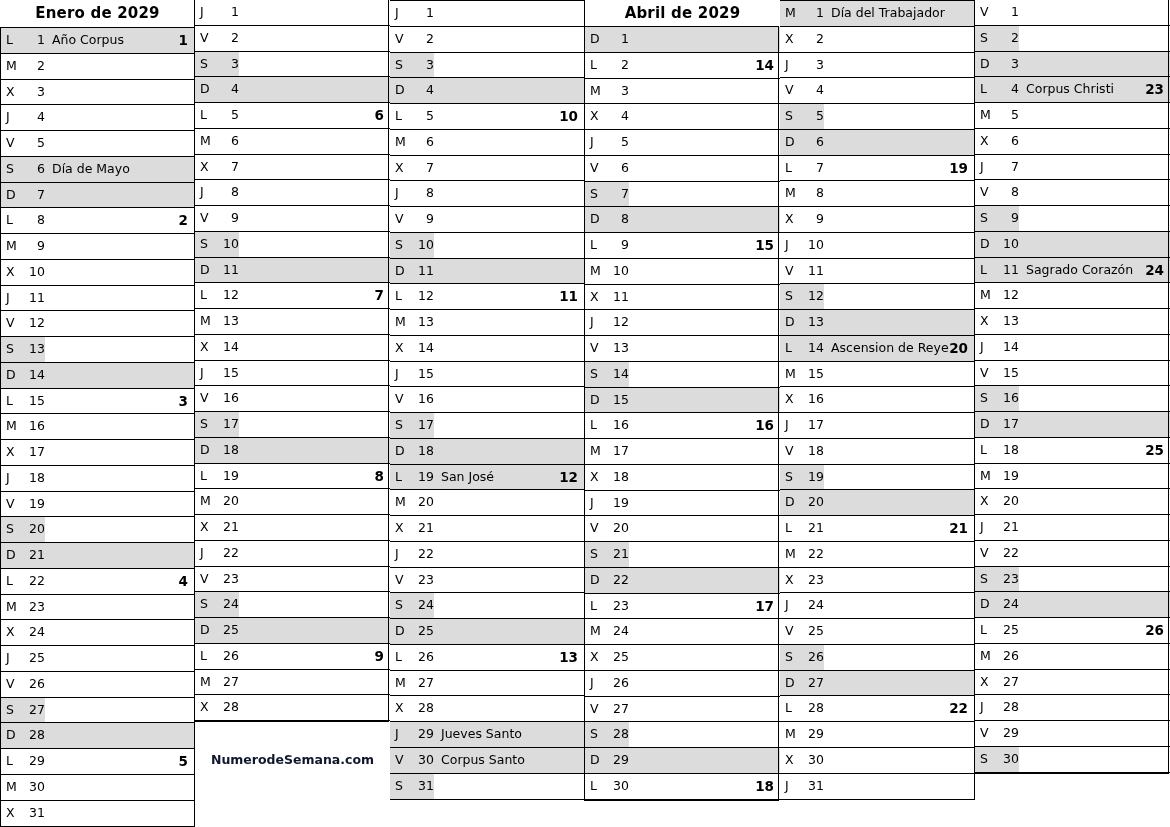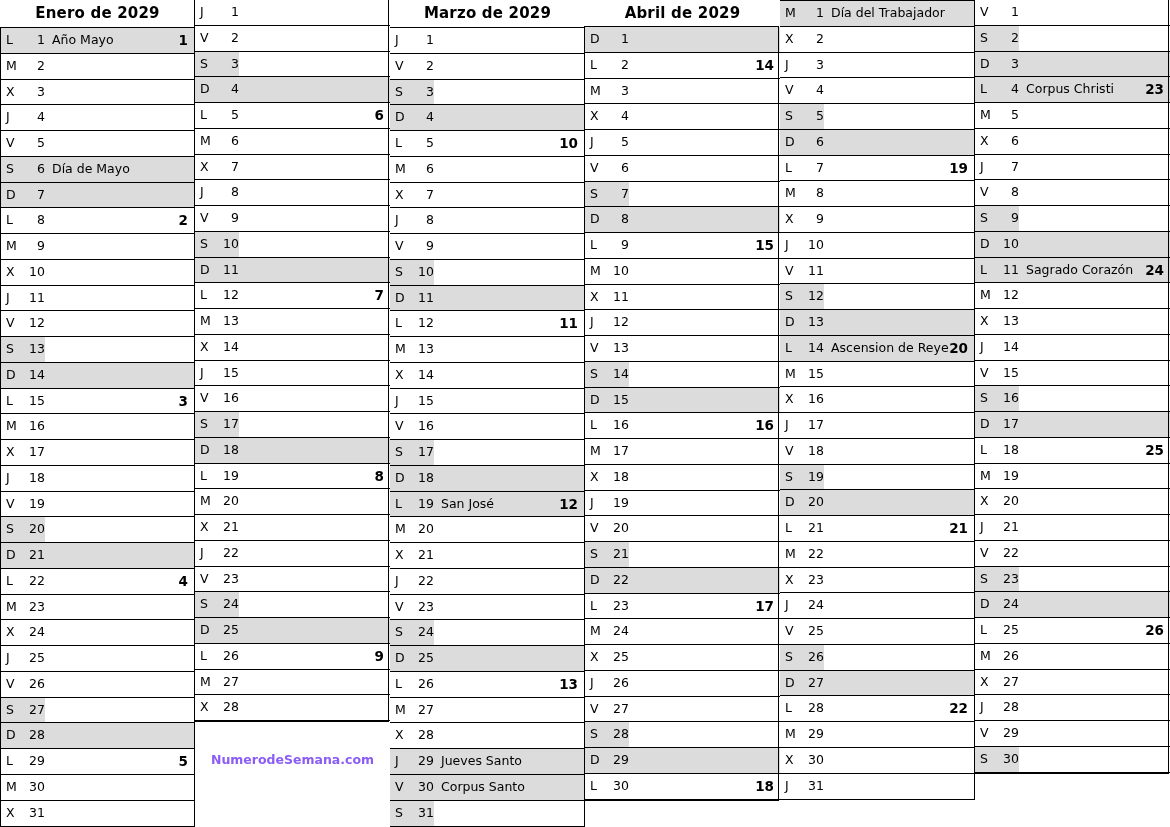--- a/index.html
+++ b/index.html
@@ -108,37 +108,37 @@
     box-sizing: border-box;
     color: #000;
     text-align: right;
   }
   .watermark-row {
     height: 25.75px;
     line-height: 25.75px;
     text-align: center;
     font-size: 12.5px;
     font-weight: bold;
-    color: #8b5cf6;
+    color: #0f172a;
     background: #fff;
     border-bottom: none;
   }
 </style>
 </head>
 <body>
 
 <div id="calendar">
   <div class="months-row" id="months-row">
       <div class="month-col">
         <div class="month-title">Enero de 2029</div>
         <div class="month-body">
           <div class="day-row shaded">
             <span class="dow">L</span>
             <span class="dnum">1</span>
-            <span class="hname">Año Mayo</span>
+            <span class="hname">Año Corpus</span>
             <span class="wnum">1</span>
           </div>
           <div class="day-row">
             <span class="dow">M</span>
             <span class="dnum">2</span>
             <span class="hname"></span>
             <span class="wnum"></span>
           </div>
           <div class="day-row">
             <span class="dow">X</span>
@@ -486,21 +486,20 @@
             <span class="hname"></span>
             <span class="wnum"></span>
           </div>
           <div class="day-row empty"></div>
           <div class="watermark-row">NumerodeSemana.com</div>
           <div class="day-row empty"></div>
           <div style="position: absolute; pointer-events: none; left: -1px; top: -1px; width: 195px; height: 723px; border: 1px solid rgb(0, 0, 0); box-sizing: border-box;"></div>
         </div>
       </div>
       <div class="month-col">
-        <div class="month-title">Marzo de 2029</div>
         <div class="month-body">
           <div class="day-row">
             <span class="dow">J</span>
             <span class="dnum">1</span>
             <span class="hname"></span>
             <span class="wnum"></span>
           </div>
           <div class="day-row">
             <span class="dow">V</span>
             <span class="dnum">2</span>

